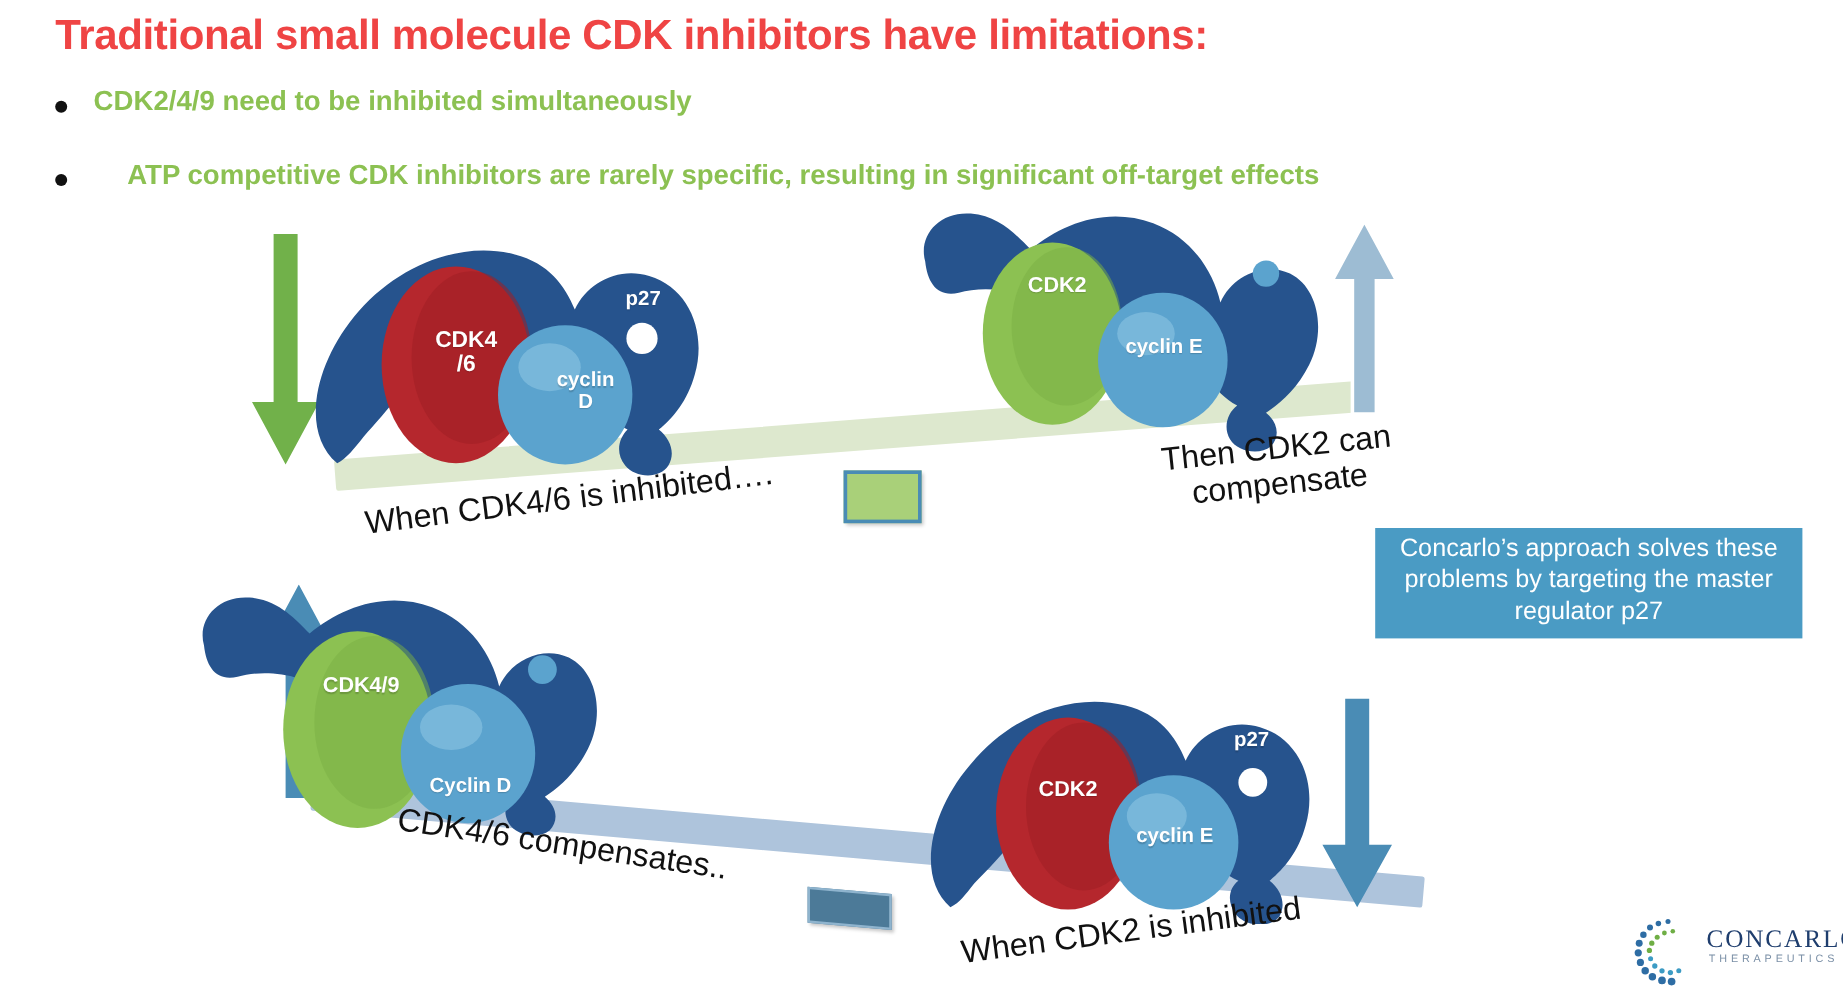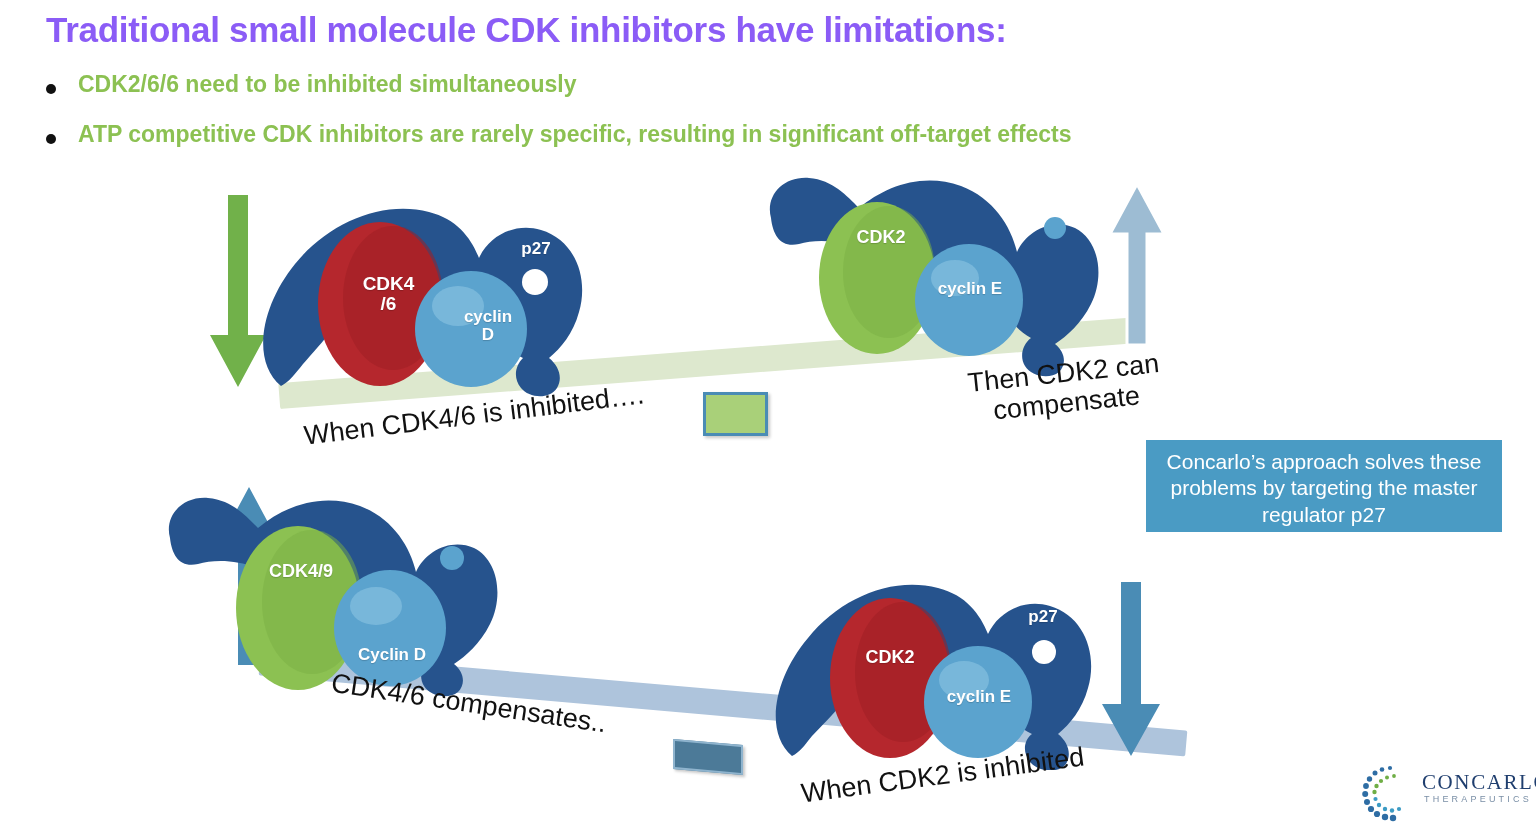--- a/index.html
+++ b/index.html
@@ -7,34 +7,34 @@
   body {
     background:#ffffff;
     font-family:"Liberation Sans", sans-serif;
     position:relative;
     overflow:hidden;
   }
 
   
   #slide-title {
     position:absolute; left:46px; top:10px;
-    font-size:35px; font-weight:bold; color:#8b5cf6;
+    font-size:35px; font-weight:bold; color:#ef4444;
     letter-spacing:-0.3px; white-space:nowrap;
   }
   .bullet-row { position:absolute; display:flex; align-items:flex-start; }
   .bullet-dot {
     width:10px; height:10px; border-radius:50%;
     background:#111111; margin-right:22px; margin-top:12px; flex:none;
   }
   .bullet-text {
     font-size:23px; font-weight:bold; color:#8CC152;
     white-space:nowrap; line-height:1.1;
   }
   #bullet-1 { left:46px; top:72px; }
-  #bullet-2 { left:46px; top:122px; }
+  #bullet-2 { left:46px; top:133px;gap:28px; }
 
   
   .scenario { position:absolute; left:0; width:1536px; }
   #scenario-top    { top:160px; height:300px; }
   #scenario-bottom { top:460px; height:376px; }
 
   
   .beam {
     position:absolute; height:26px; border-radius:2px;
     transform-origin:center center;
@@ -99,21 +99,21 @@
   }
   #caption-when-cdk2-inhibited {
     left:800px; top:760px; transform:rotate(-7.5deg);
   }
 
   
   #callout-box {
     position:absolute; left:1146px; top:440px;
     width:356px; height:92px;
     background:#4A9BC4;
-    display:flex; align-items:flex-end; justify-content:center;
+    display:flex; align-items:flex-start; justify-content:center;
     padding:4px 12px;
   }
   #callout-text {
     color:#ffffff; font-size:21px; text-align:center; line-height:1.26;
   }
 
   
   #logo { position:absolute; left:1360px; top:762px; width:178px; height:62px; }
   #logo-wordmark {
     position:absolute; left:62px; top:8px;
@@ -126,21 +126,21 @@
     font-size:9px; letter-spacing:3.2px;
   }
 </style>
 </head>
 <body>
 
 <div id="slide-title">Traditional small molecule CDK inhibitors have limitations:</div>
 
 <div class="bullet-row" id="bullet-1">
   <span class="bullet-dot"></span>
-  <span class="bullet-text">CDK2/6/6 need to be inhibited simultaneously</span>
+  <span class="bullet-text">CDK2/4/9 need to be inhibited simultaneously</span>
 </div>
 
 <div class="bullet-row" id="bullet-2">
   <span class="bullet-dot"></span>
   <span class="bullet-text">ATP competitive CDK inhibitors are rarely specific, resulting in significant off-target effects</span>
 </div>
 
 <div class="scenario" id="scenario-top"></div>
 
 <div class="beam" id="beam-top"></div>

